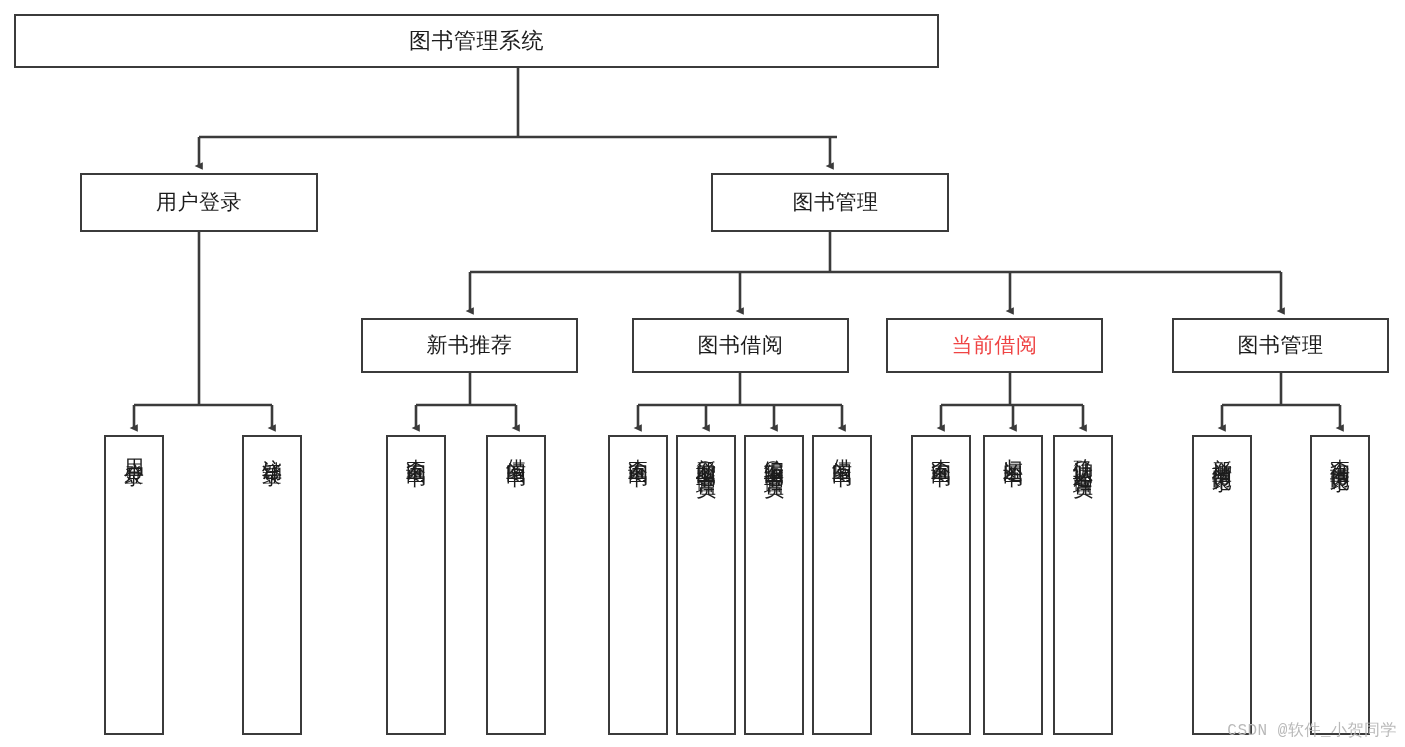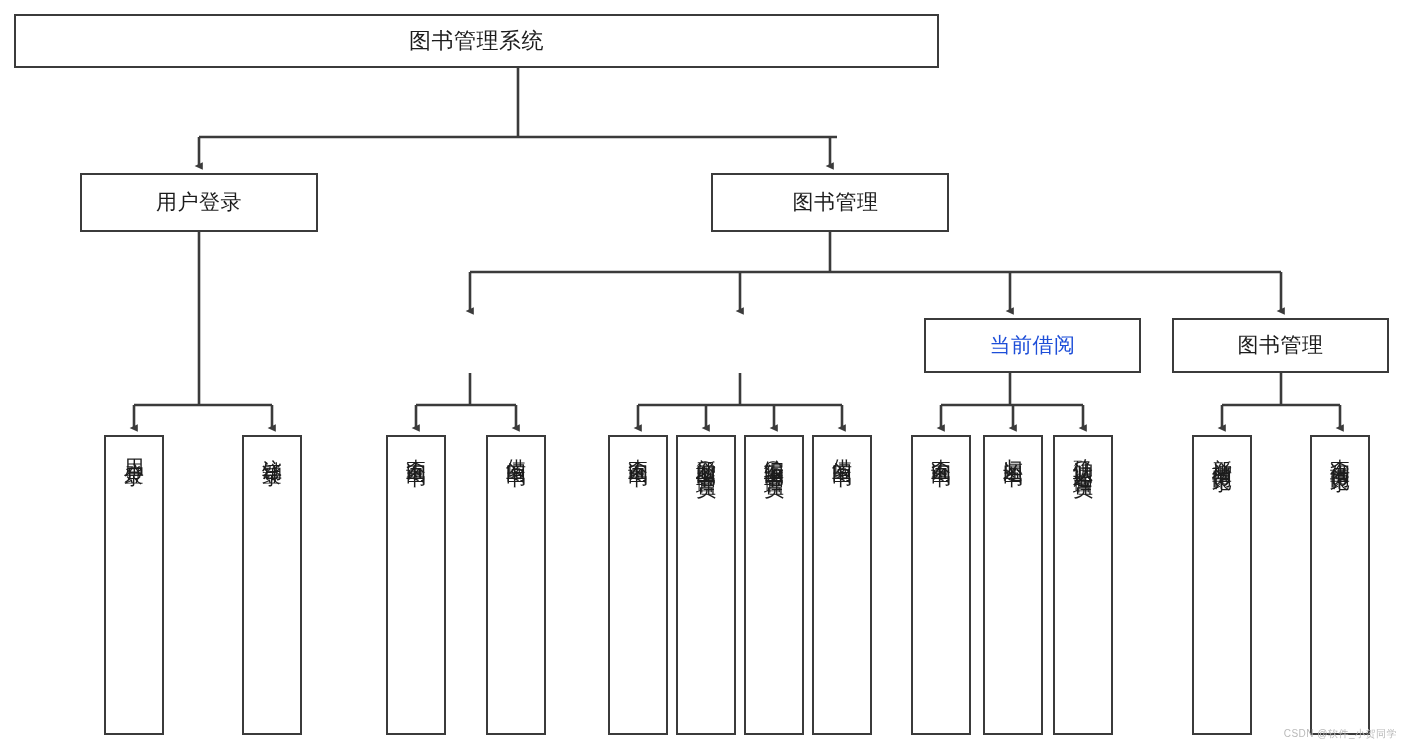--- a/index.html
+++ b/index.html
@@ -61,25 +61,25 @@
   .node.level1 {
     font-size: 21px;
   }
   .node.level2 {
     font-size: 21px;
   }
   #watermark {
     position: absolute;
     right: 8px;
     bottom: 6px;
-    font-size: 10px;
+    font-size: 16px;
     color: #b9b9b9;
     letter-spacing: 0.5px;
     white-space: nowrap;
-    font-family: Liberation Sans, sans-serif;
+    font-family: Liberation Mono, monospace;
     margin-top: 15px;
   }
 </style>
 </head>
 <body>
 
 <div id="diagram-root" style="background: rgb(255, 255, 255);">
 
   <svg id="connector-layer" viewBox="0 0 1405 747" xmlns="http://www.w3.org/2000/svg">
     <defs>
@@ -135,21 +135,27 @@
     <span>图书管理系统</span>
   </div>
 
   <div class="node horizontal level1" style="left: 80px; top: 173px; width: 238px; height: 59px; background: rgb(255, 255, 255); border-color: rgb(59, 59, 59); color: rgb(28, 28, 28);">
     <span>用户登录</span>
   </div>
   <div class="node horizontal level1" style="left: 711px; top: 173px; width: 238px; height: 59px; background: rgb(255, 255, 255); border-color: rgb(59, 59, 59); color: rgb(28, 28, 28); padding-left: 11px;">
     <span>图书管理</span>
   </div>
 
-  <div class="node horizontal level2" style="left: 924px; top: 318px; width: 217px; height: 55px; background: rgb(255, 255, 255); border-color: rgb(59, 59, 59); color: #1d4ed8;">
+  <div class="node horizontal level2" style="left: 361px; top: 318px; width: 217px; height: 55px; background: rgb(255, 255, 255); border-color: rgb(59, 59, 59); color: rgb(28, 28, 28);">
+    <span>新书推荐</span>
+  </div>
+  <div class="node horizontal level2" style="left: 632px; top: 318px; width: 217px; height: 55px; background: rgb(255, 255, 255); border-color: rgb(59, 59, 59); color: rgb(28, 28, 28);">
+    <span>图书借阅</span>
+  </div>
+  <div class="node horizontal level2" style="left: 886px; top: 318px; width: 217px; height: 55px; background: rgb(255, 255, 255); border-color: rgb(59, 59, 59); color: #ef4444;">
     <span>当前借阅</span>
   </div>
   <div class="node horizontal level2" style="left: 1172px; top: 318px; width: 217px; height: 55px; background: rgb(255, 255, 255); border-color: rgb(59, 59, 59); color: rgb(28, 28, 28);">
     <span>图书管理</span>
   </div>
 
   <div class="node vertical" style="left: 104px; top: 435px; width: 60px; height: 300px; background: rgb(255, 255, 255); border-color: rgb(59, 59, 59); color: rgb(28, 28, 28);">
     <span class="vtext">用户登录</span>
   </div>
   <div class="node vertical" style="left: 242px; top: 435px; width: 60px; height: 300px; background: rgb(255, 255, 255); border-color: rgb(59, 59, 59); color: rgb(28, 28, 28);">

